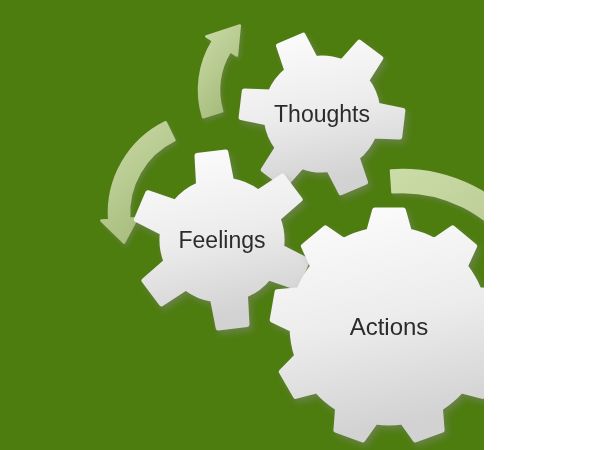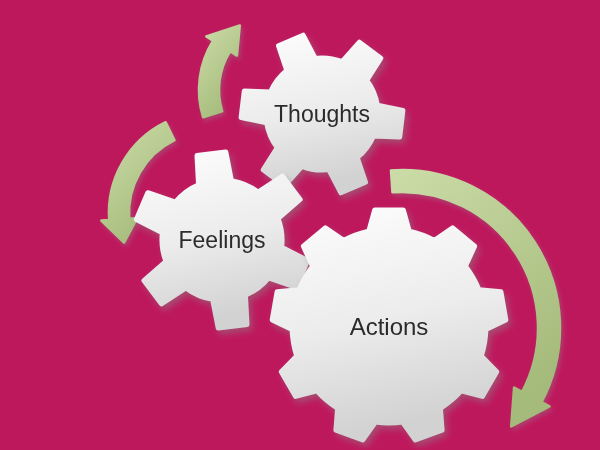--- a/index.html
+++ b/index.html
@@ -1,16 +1,16 @@
 <!DOCTYPE html>
 <html><head>
 <meta charset="utf-8">
 <style>
   html,body{margin:0;padding:0;background:#ffffff;}
-  .stage{width:600px;height:450px;position:relative;background:#be185d;overflow:hidden;}
+  .stage{width:484px;height:450px;position:relative;background:#4d7c0f;overflow:hidden;}
   svg{display:block;}
   .gear-label{
     font-family:"Liberation Sans", sans-serif;
     font-size:23px;
     font-weight:400;
     text-anchor:middle;
   }
   .gear-label-lg{font-size:24px;}
 </style>
 </head>

